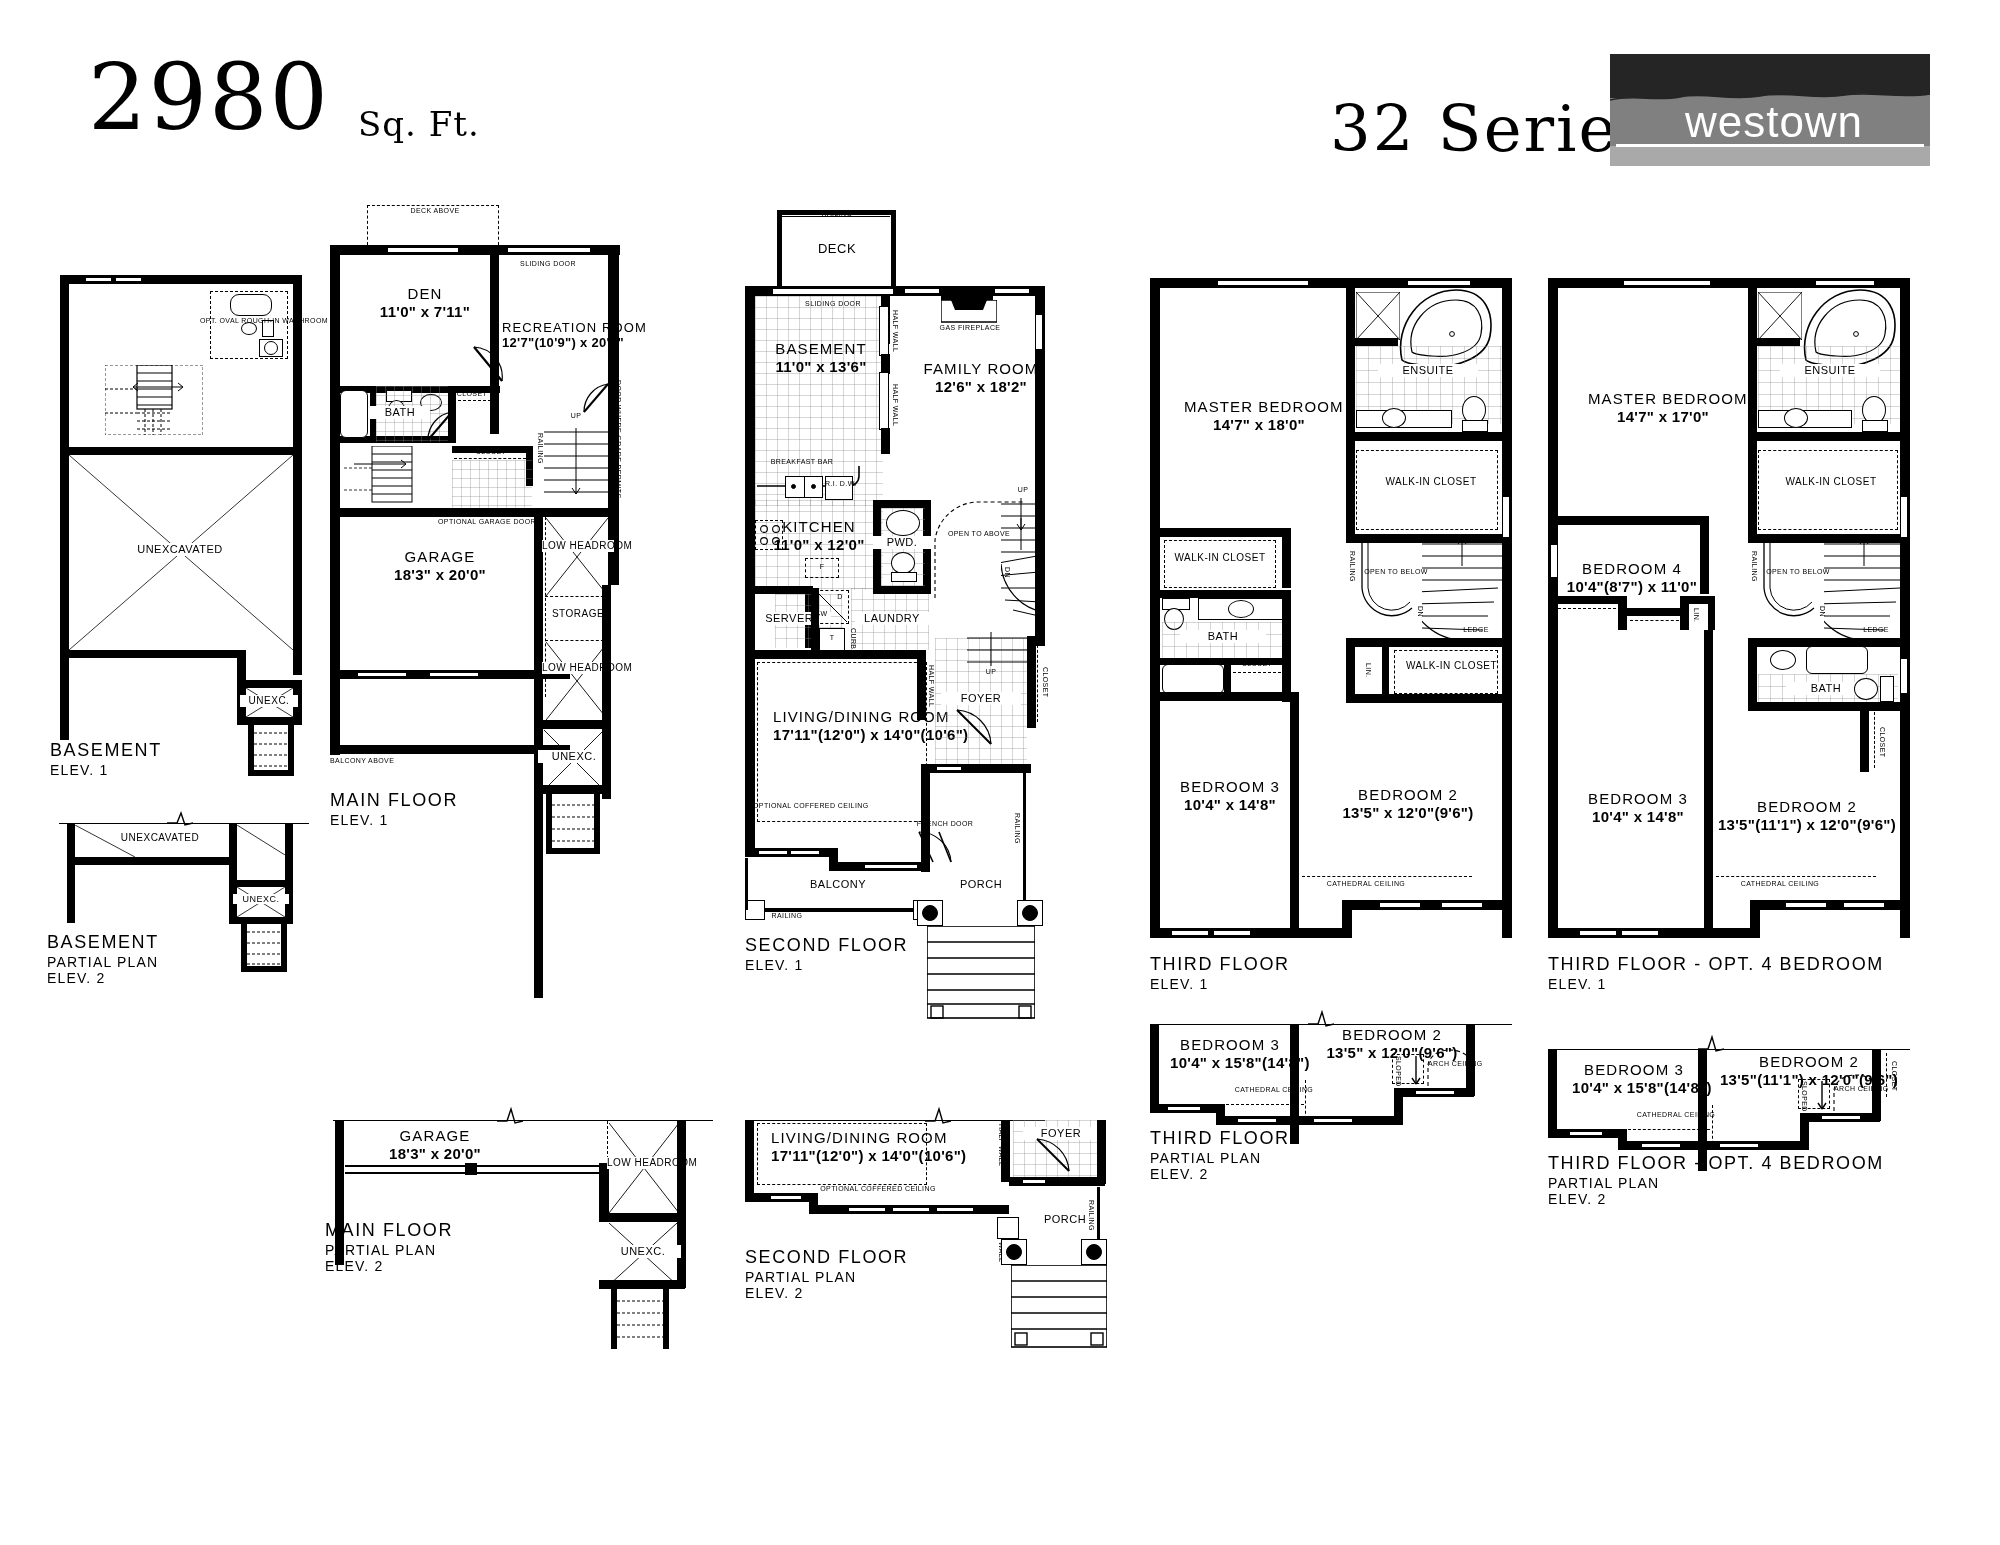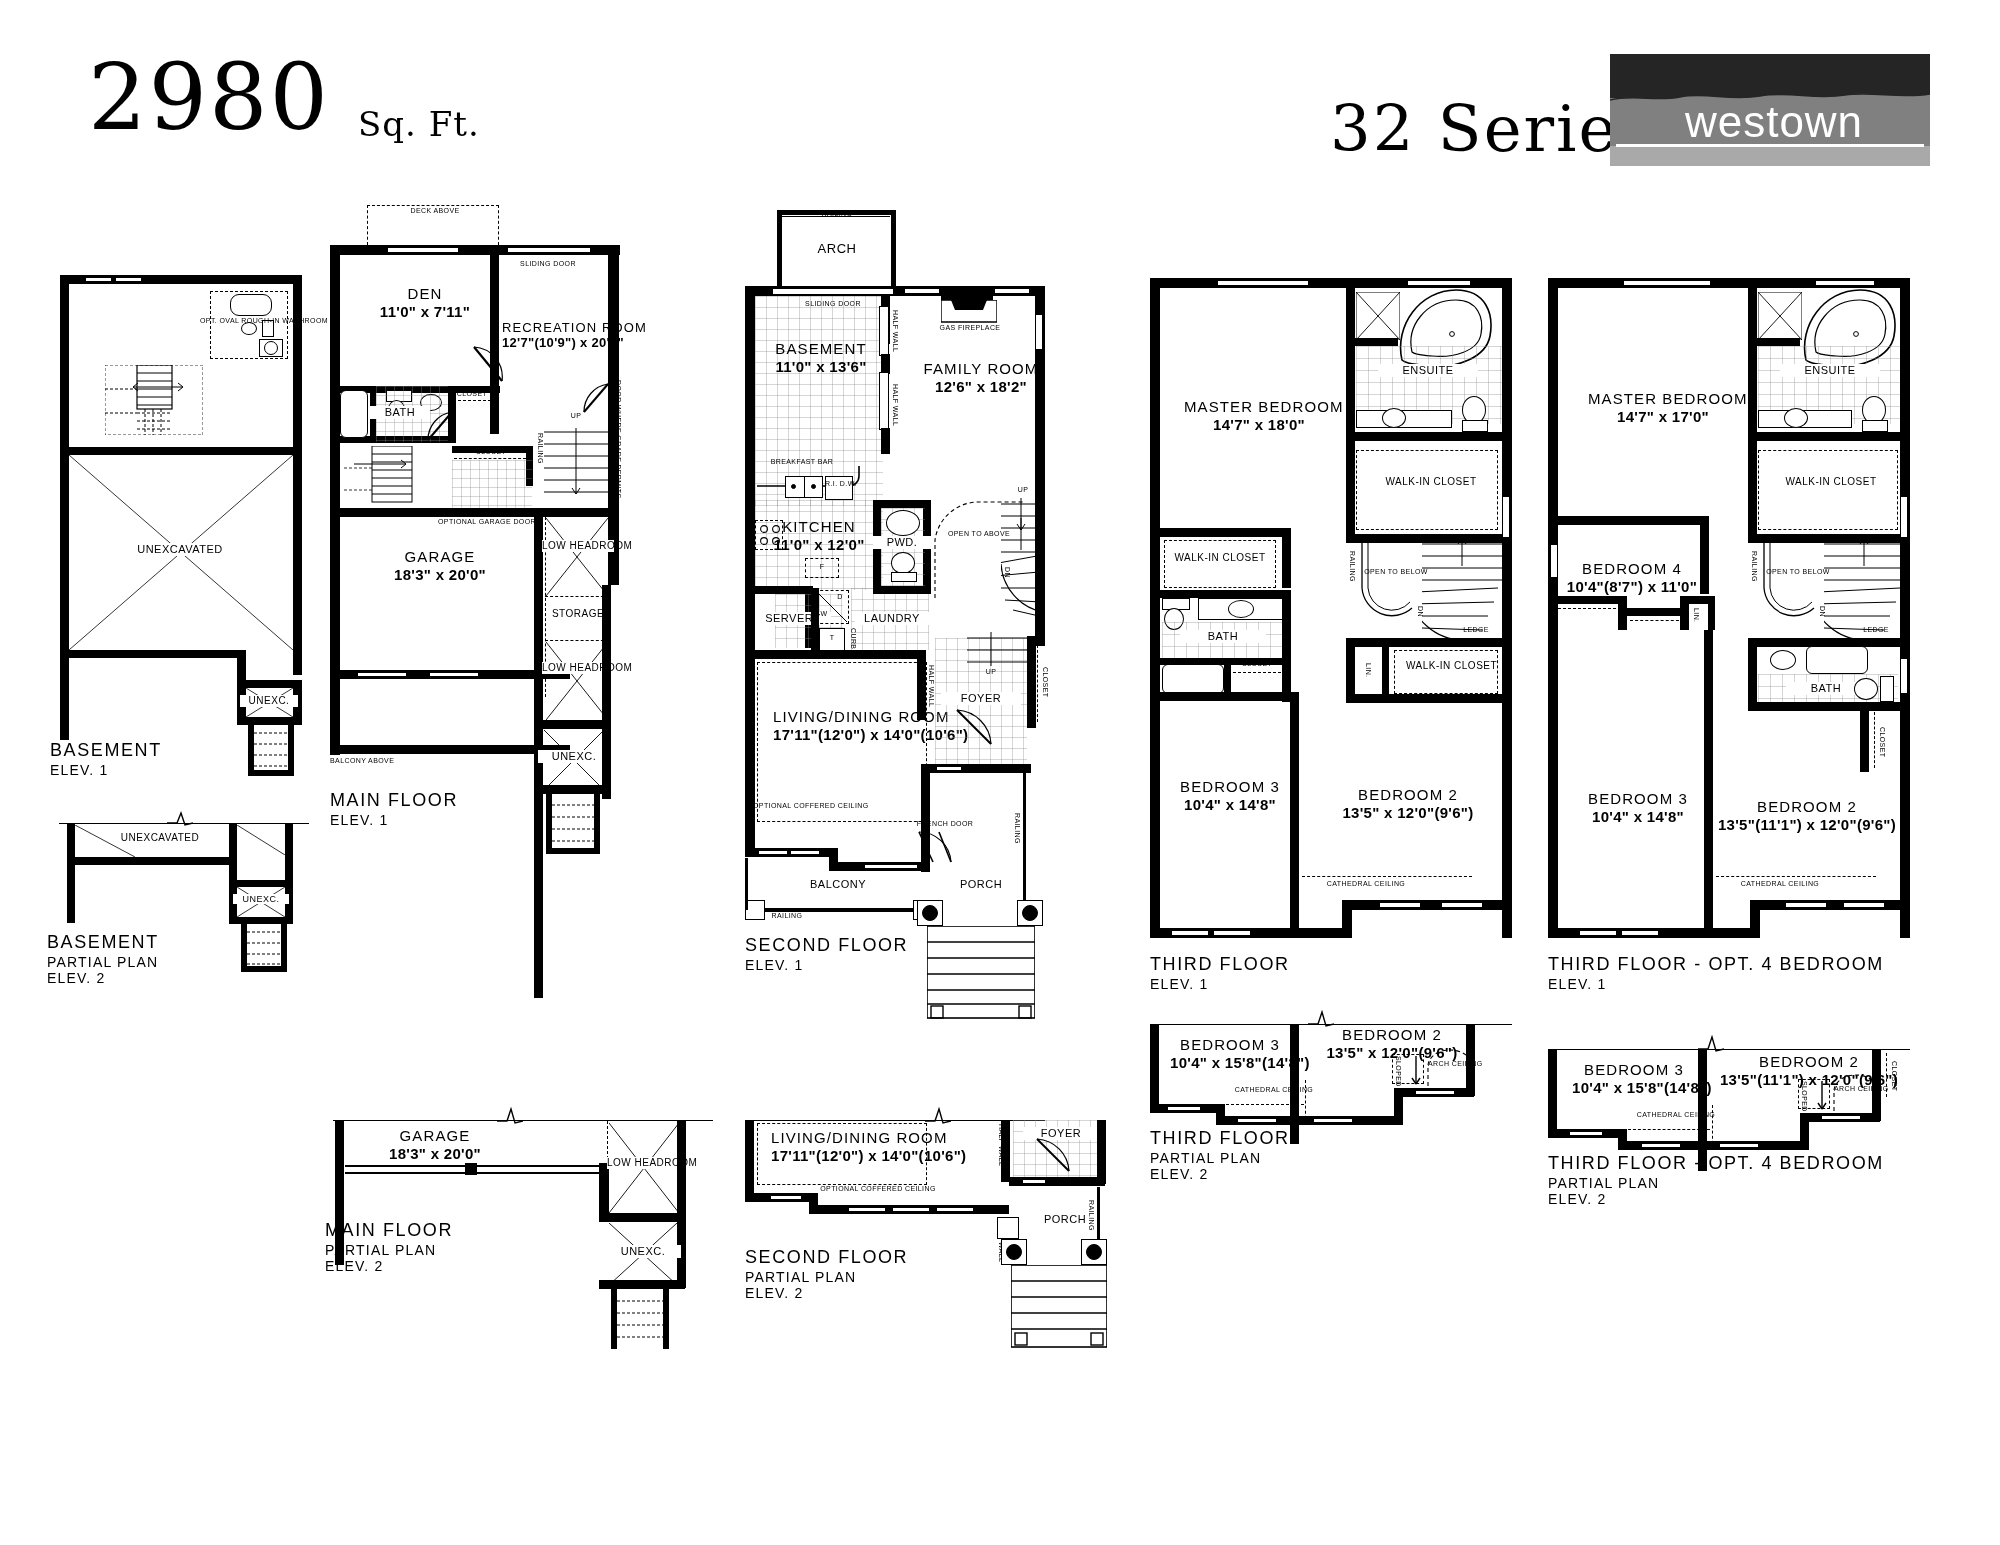--- a/index.html
+++ b/index.html
@@ -405,21 +405,21 @@
   </div>
 </div>
 
 <div class="plan" style="left:745px; top:200px; width:420px; height:1070px;">
 
   <div class="w" style="left:32px; top:10px; width:5px; height:78px;"></div>
   <div class="w" style="left:146px; top:10px; width:5px; height:78px;"></div>
   <div class="w" style="left:32px; top:10px; width:119px; height:5px;"></div>
   <div class="thin" style="left:37px; top:16px; width:108px; height:1.4px;"></div>
   <div class="sm7" style="left:47px; top:10px; width:90px;">RAILING</div>
-  <div class="sm" style="left:52px; top:42px; width:80px; font-size:13px;">ARCH</div>
+  <div class="sm" style="left:52px; top:42px; width:80px; font-size:13px;">DECK</div>
 
   <div class="w" style="left:0px; top:86px; width:300px; height:10px;"></div>
   <div class="w" style="left:0px; top:86px; width:10px; height:570px;"></div>
   <div class="w" style="left:290px; top:86px; width:10px; height:360px;"></div>
 
   <div class="win" style="left:28px; top:87px; width:120px; height:9px;"></div>
   <div class="sm7" style="left:36px; top:100px; width:104px;">SLIDING DOOR</div>
 
   <div class="win" style="left:160px; top:87px; width:34px; height:8px;"></div>
   <div class="win" style="left:250px; top:87px; width:34px; height:8px;"></div>

